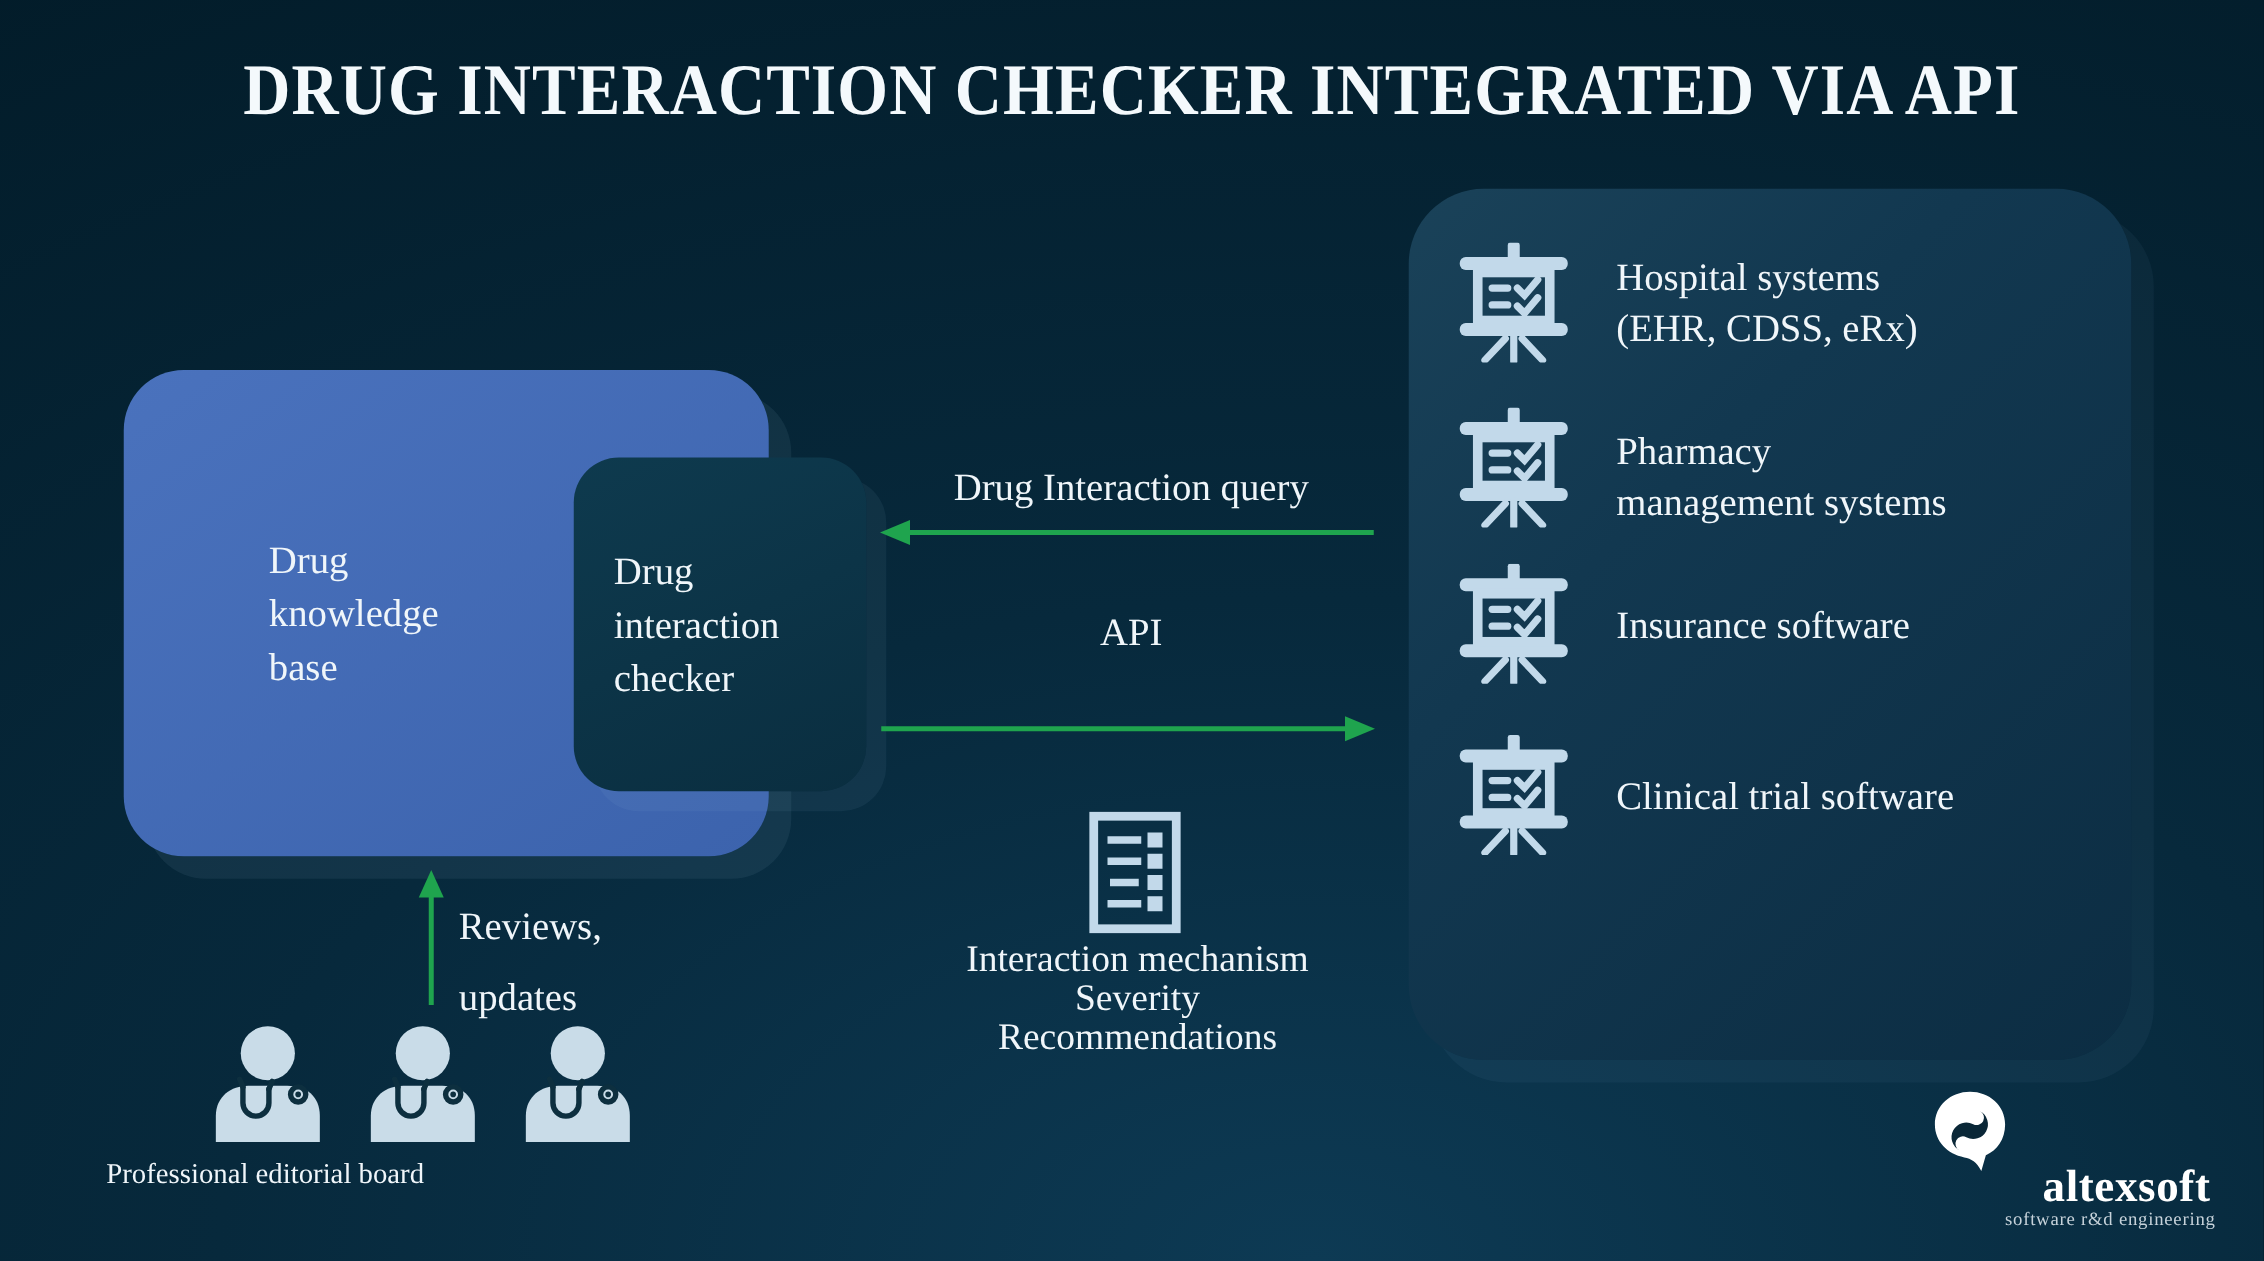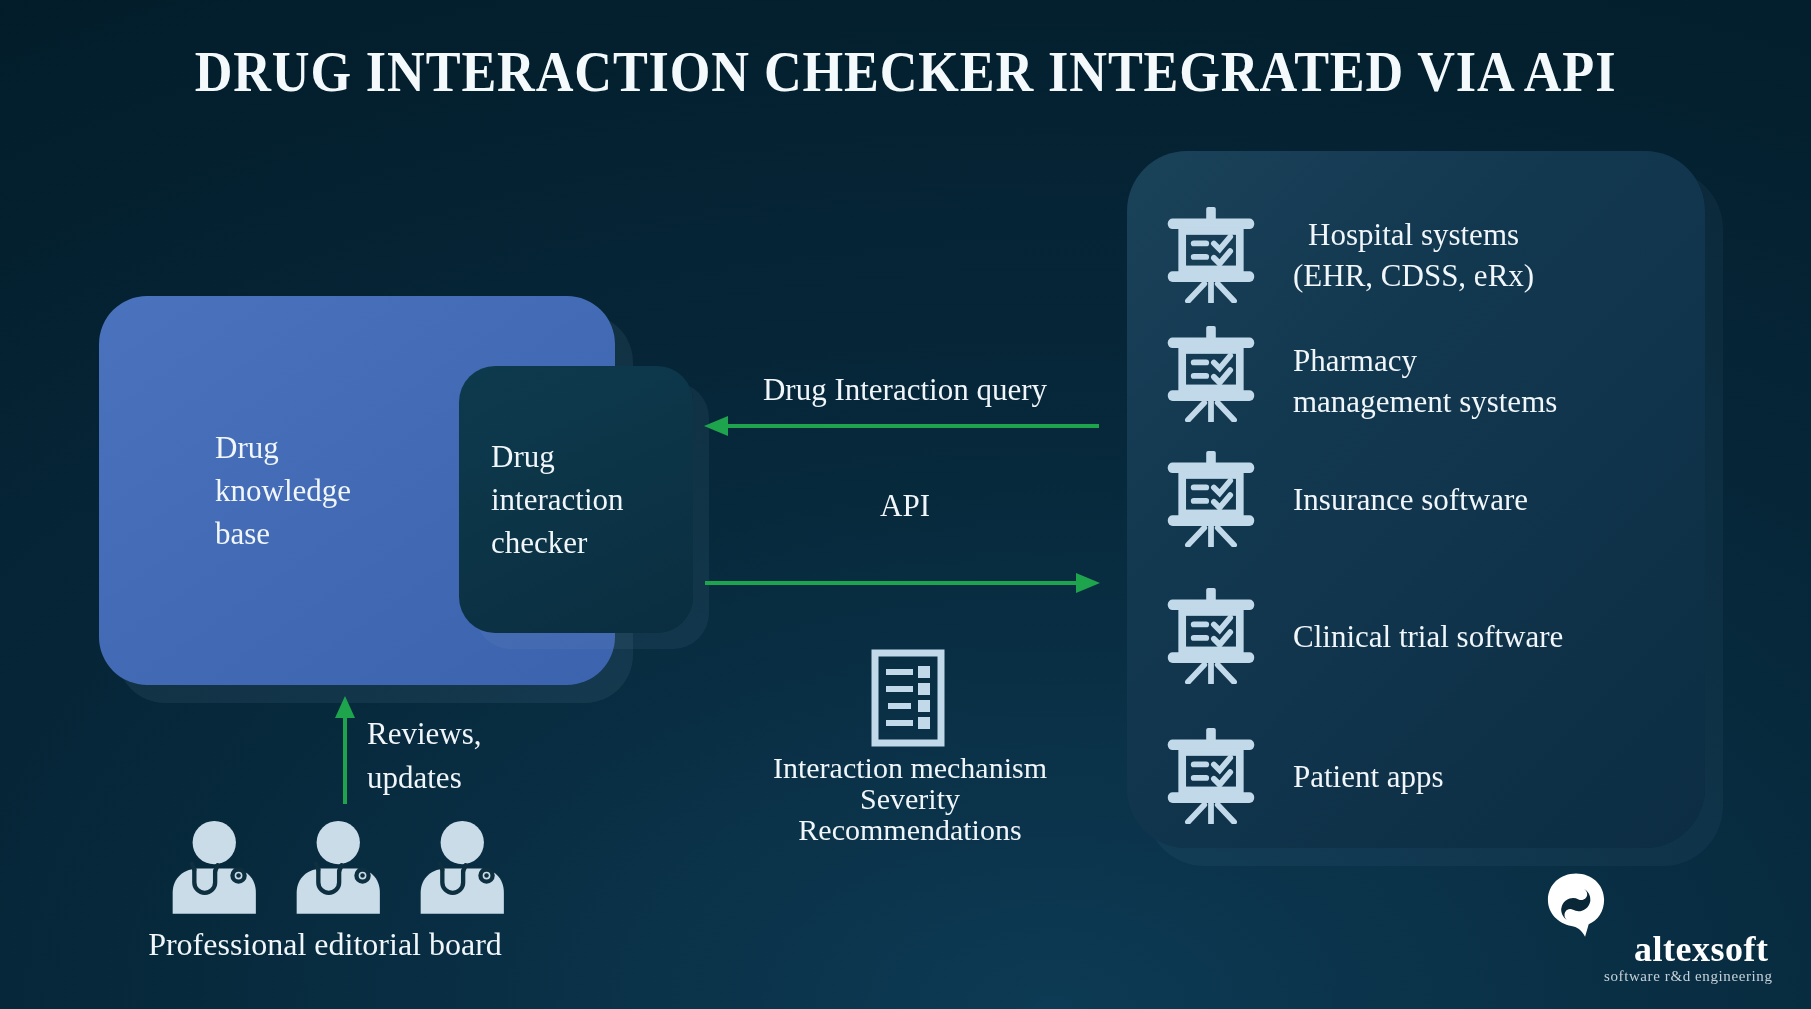--- a/index.html
+++ b/index.html
@@ -40,25 +40,25 @@
   .flow-details { position:absolute; left:700px; top:752px; width:420px; text-align:center; font-size:30px; line-height:31px; white-space:pre-line; }
   
   .panel {
     position:absolute; left:1127px; top:151px; width:578px; height:697px;
     border-radius:60px;
     background:linear-gradient(135deg,#1a4259 0%, #123850 35%, #0c2d43 100%);
     box-shadow:18px 18px 0 rgba(160,200,230,0.05);
   }
   .panel-item { position:absolute; left:36px; right:18px; height:96px; display:flex; align-items:center; gap:34px; }
   .panel-item .label { font-size:31px; line-height:41px; white-space:pre-line; }
-  .pi-0 { top:56px;text-align:center; } .pi-1 { top:175px;align-items:flex-end; } .pi-2 { top:300px; } .pi-3 { top:437px; } .pi-4 { top:577px; }
-  
-  .rev-label { position:absolute; left:367px; top:712px; font-size:31px; line-height:44px; white-space:pre-line; }
+  .pi-0 { top:43px; } .pi-1 { top:175px;align-items:flex-end; } .pi-2 { top:300px; } .pi-3 { top:437px; } .pi-4 { top:577px; }
+  
+  .rev-label { position:absolute; left:367px; top:712px; font-size:31px; line-height:57px; white-space:pre-line; }
   .doctors { position:absolute; left:164px; top:814px; display:flex; gap:20px; }
-  .board-caption { position:absolute; left:85px; top:926px; width:480px; text-align:center; font-size:32px; }
+  .board-caption { position:absolute; left:85px; top:926px; width:480px; text-align:left; font-size:23px; }
   
   .logo-mark { position:absolute; left:1547px; top:872px; }
   .logo-name { position:absolute; left:1602px; top:928px; font-size:36px; font-weight:700; letter-spacing:0.5px; color:#ffffff;margin-left:32px; }
   .logo-tag  { position:absolute; left:1604px; top:968px; font-size:15px; letter-spacing:0.6px; color:#c6d2da; }
 </style>
 </head>
 <body>
 
 <div class="stage">
 
@@ -192,40 +192,20 @@
           <path d="M53,38 l6,6 l11,-13"></path>
           <path d="M53,53 l6,6 l11,-13"></path>
           <line x1="50" y1="78" x2="50" y2="99"></line>
           <line x1="43" y1="80" x2="26" y2="98"></line>
           <line x1="57" y1="80" x2="74" y2="98"></line>
         </g>
       </svg>
       <div class="label">Clinical trial software</div>
     </div>
 
-    <div class="panel-item pi-4">
-      <svg width="96" height="96" viewBox="0 0 100 100">
-        <g fill="#c2d9ea">
-          <rect x="45" y="0" width="10" height="14" rx="2"></rect>
-          <rect x="5" y="12" width="90" height="11" rx="5"></rect>
-          <rect x="5" y="67" width="90" height="11" rx="5"></rect>
-        </g>
-        <rect x="20" y="25" width="60" height="40" fill="none" stroke="#c2d9ea" stroke-width="8"></rect>
-        <g stroke="#c2d9ea" stroke-width="6" stroke-linecap="round" fill="none">
-          <line x1="32" y1="38" x2="45" y2="38"></line>
-          <line x1="32" y1="52" x2="45" y2="52"></line>
-          <path d="M53,38 l6,6 l11,-13"></path>
-          <path d="M53,53 l6,6 l11,-13"></path>
-          <line x1="50" y1="78" x2="50" y2="99"></line>
-          <line x1="43" y1="80" x2="26" y2="98"></line>
-          <line x1="57" y1="80" x2="74" y2="98"></line>
-        </g>
-      </svg>
-      <div class="label">Patient apps</div>
-    </div>
 
   </div>
 
   <svg class="arrow-svg" style="left:330px; top:694px;" width="30" height="112" viewBox="0 0 30 112">
     <line x1="15" y1="110" x2="15" y2="22" stroke="#1fa44e" stroke-width="4"></line>
     <path d="M5,24 L15,2 L25,24 Z" fill="#1fa44e"></path>
   </svg>
 
   <div class="rev-label">Reviews,
 updates</div>

